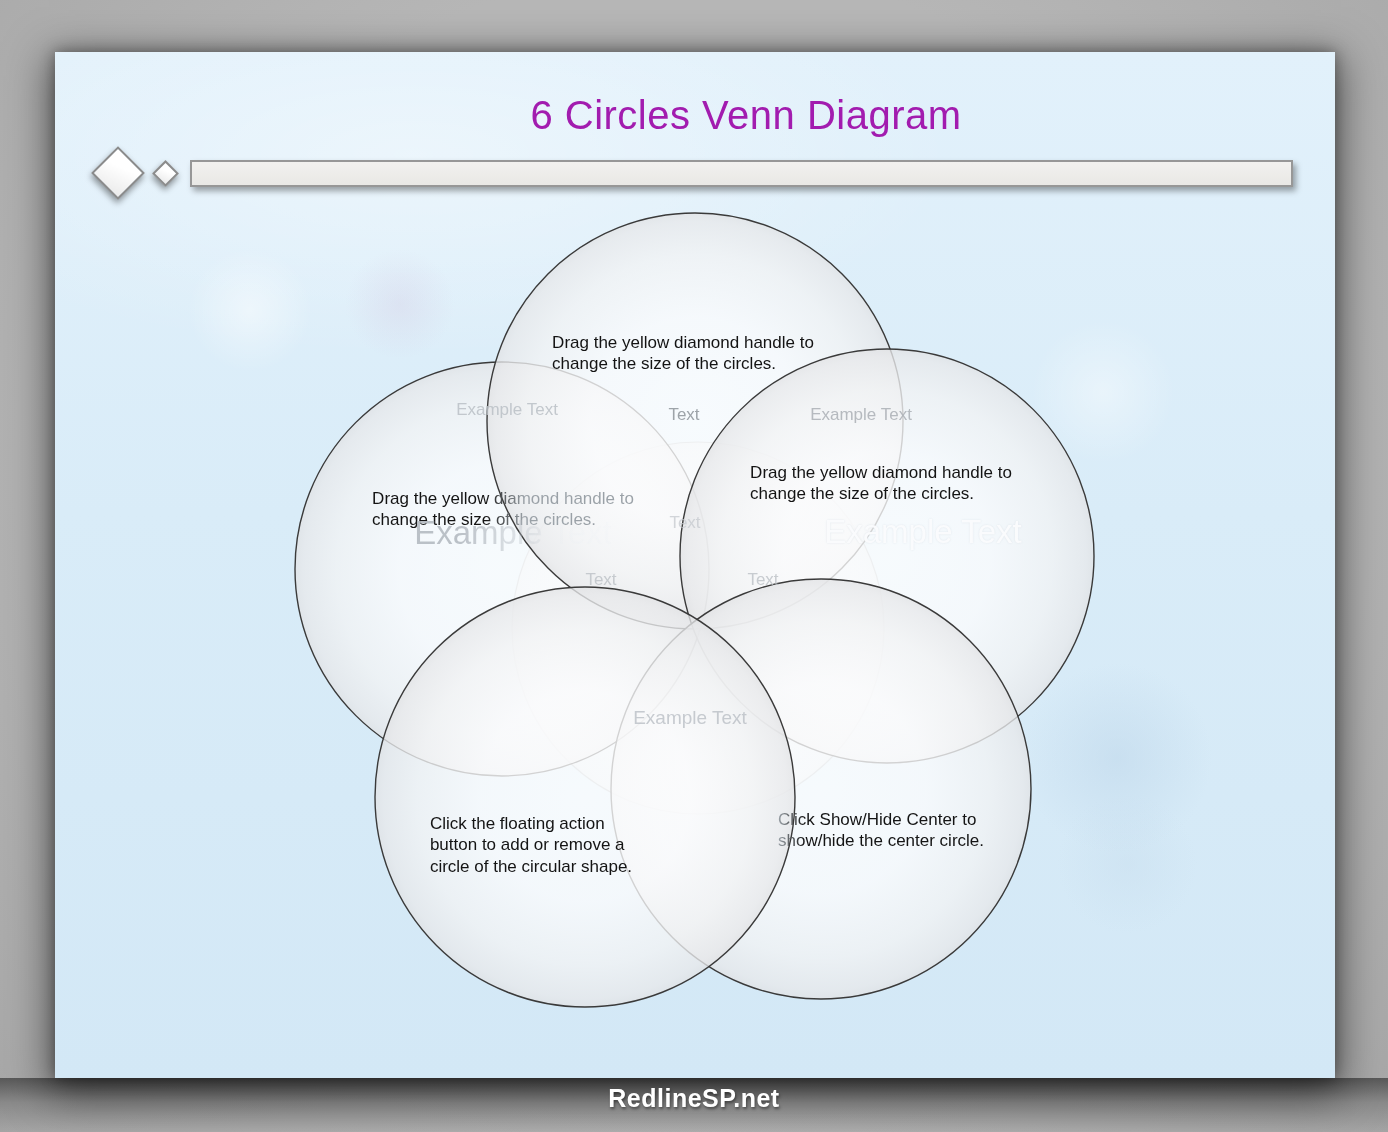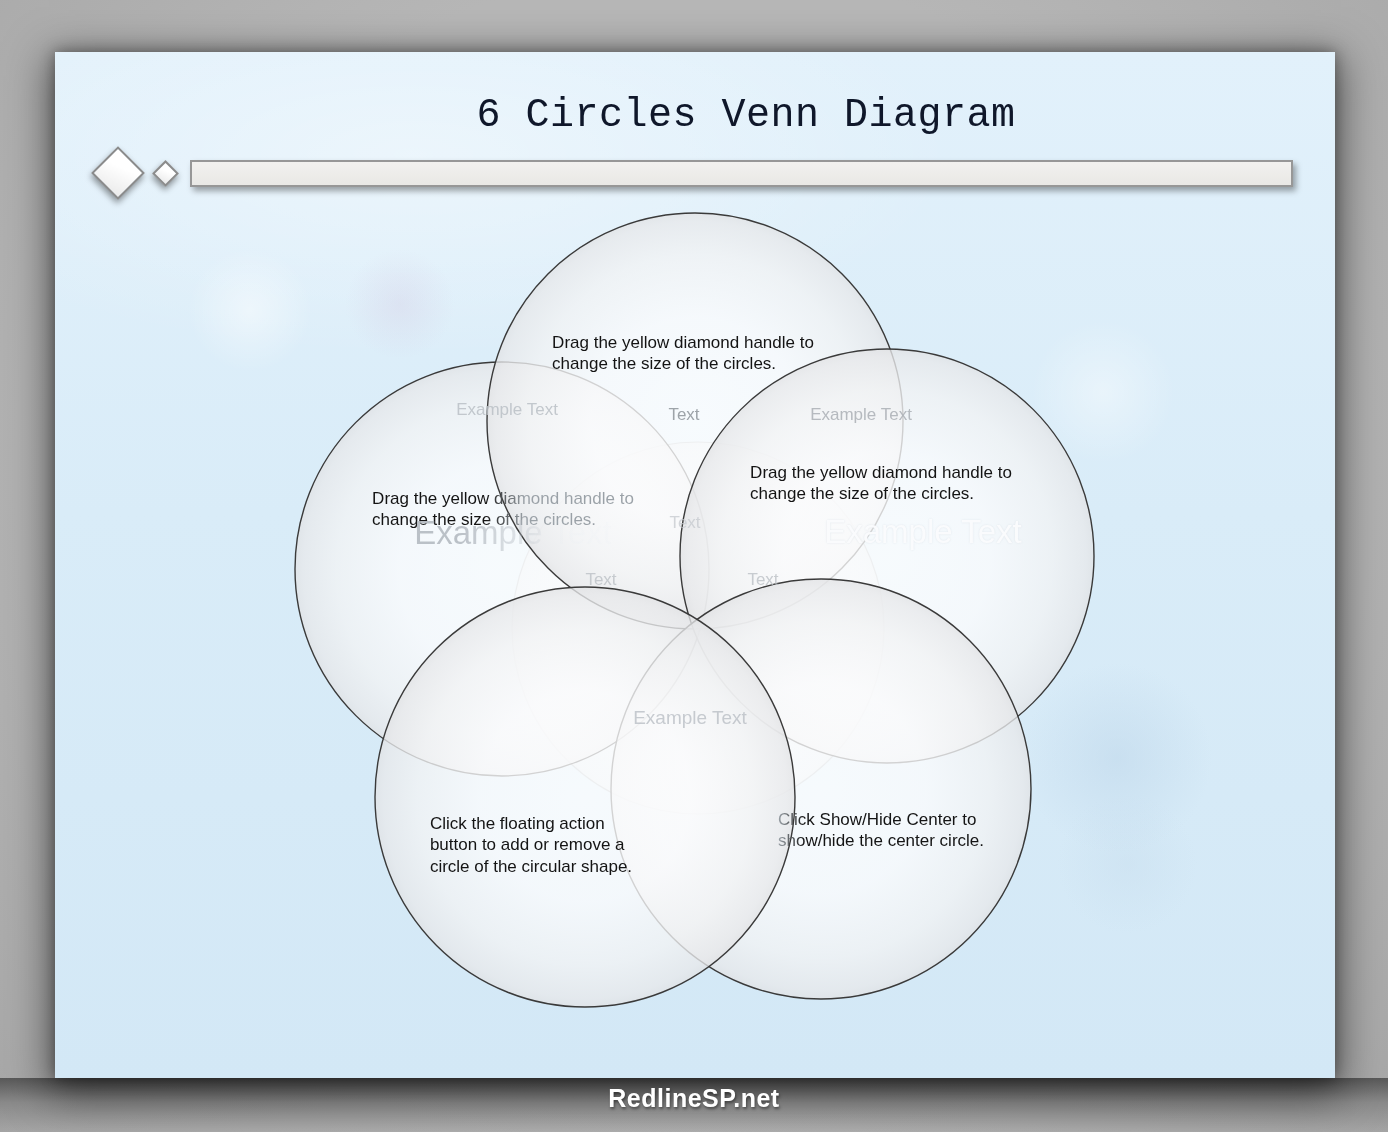--- a/index.html
+++ b/index.html
@@ -71,21 +71,21 @@
 </head>
 <body>
 
 <div class="stage" style="background-color: rgb(177, 177, 177);">
 
   <div class="bottom-shade"></div>
 
   <div class="slide" style="background-color: rgb(217, 236, 248);">
     <div class="slide-decor"></div>
 
-    <div class="title" style="color: #0f172a; font-family: Liberation Mono, monospace;">6 Circles Venn Diagram</div>
+    <div class="title" style="color: #a21caf;">6 Circles Venn Diagram</div>
 
     <div class="diamond large"></div>
     <div class="diamond small"></div>
     <div class="accent-bar" style="background-color: rgb(237, 236, 234);"></div>
 
     <svg id="venn" class="venn" width="1280" height="1026" viewBox="0 0 1280 1026">
       <defs>
         <radialGradient id="circFill" cx="50%" cy="50%" r="50%">
           <stop offset="0%" stop-color="#ffffff"></stop>
           <stop offset="50%" stop-color="#fcfcfd"></stop>

